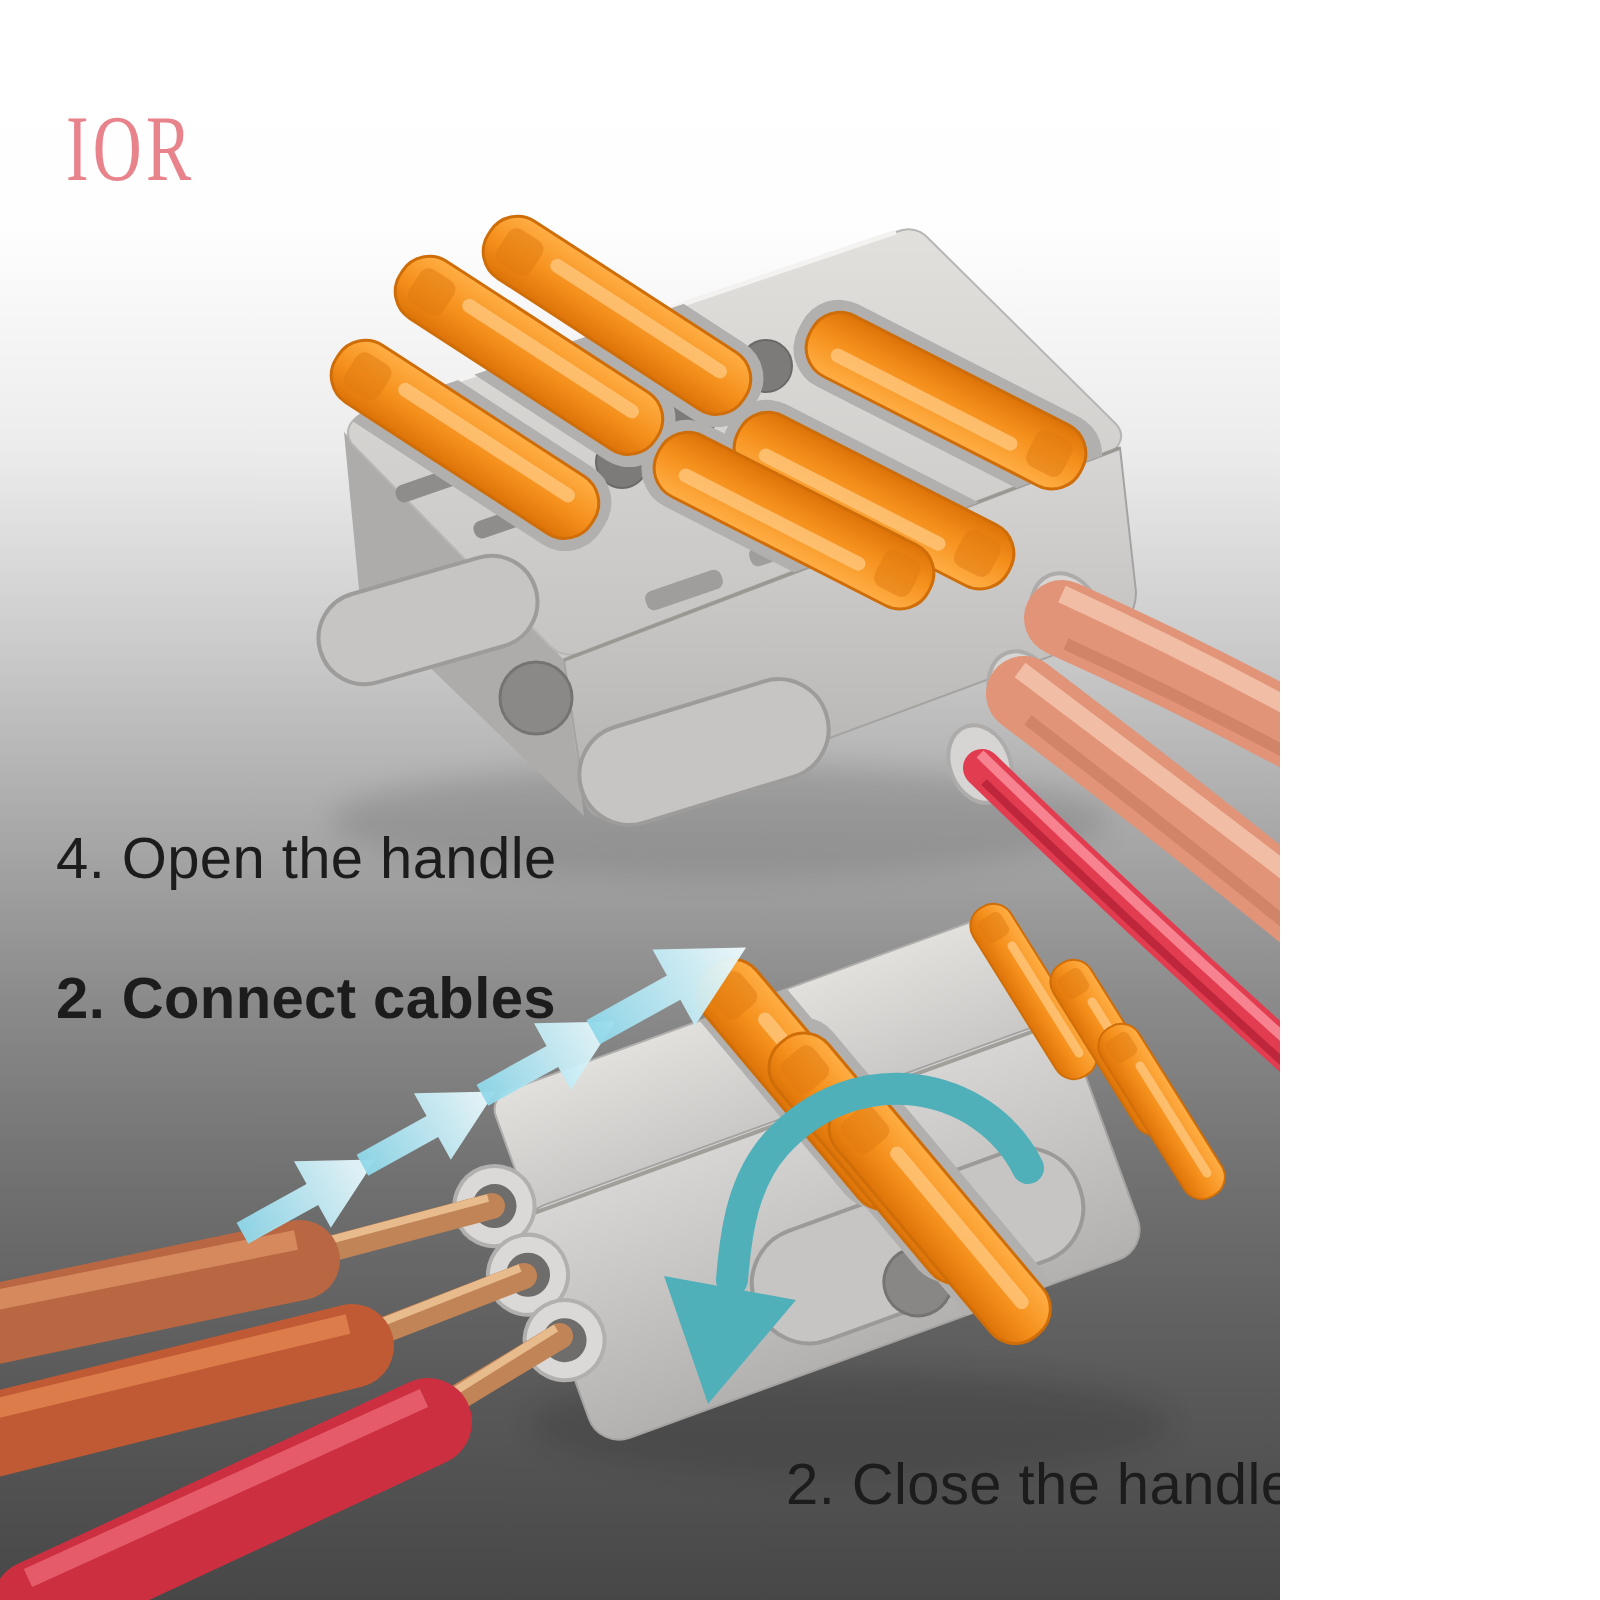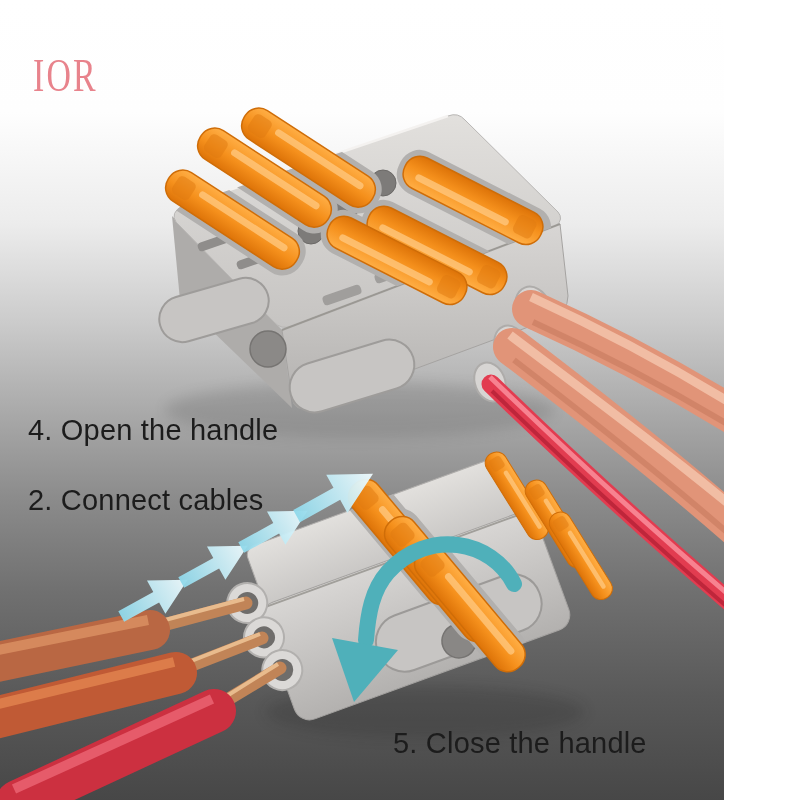--- a/index.html
+++ b/index.html
@@ -1,17 +1,17 @@
 <!DOCTYPE html>
 <html><head>
 <meta charset="utf-8">
 <style>
   html,body{margin:0;padding:0;}
   .stage{
-    position:relative;width:724px;height:800px;overflow:hidden;
+    position:relative;width:640px;height:800px;overflow:hidden;
     font-family:"Liberation Sans",sans-serif;
     background:linear-gradient(180deg,
       #ffffff 0%, #fefefe 14%, #ececec 28%, #cccccc 40%,
       #a8a8a8 52%, #8c8c8c 62%, #707070 74%, #595959 87%, #474747 100%);
     text-align:center;
   }
   .stage svg{position:absolute;left:0;top:0;}
   .label{
     position:absolute;color:#1c1c1c;font-size:29px;line-height:1.15;
     letter-spacing:.2px;white-space:nowrap;
@@ -208,15 +208,15 @@
   </g>
 
   <g>
     <path d="M514,584 C492,540 428,528 388,572 C372,590 368,614 366,640" stroke="#4fb0ba" stroke-width="16" fill="none" stroke-linecap="round"></path>
     <polygon points="332,638 398,650 354,702" fill="#4fb0ba"></polygon>
   </g>
 </svg>
 
   <div id="brand">IOR</div>
   <div class="label" style="left:28px;top:414px;">4. Open the handle</div>
-  <div class="label" style="left:28px;top:484px;">2. Connect cables</div>
-  <div class="label" style="left:393px;top:727px;">5. Close the handle</div>
+  <div class="label" style="left:28px;top:484px;font-weight:bold;">2. Connect cables</div>
+  <div class="label" style="left:393px;top:727px;">2. Close the handle</div>
 </div>
 
 </body></html>

